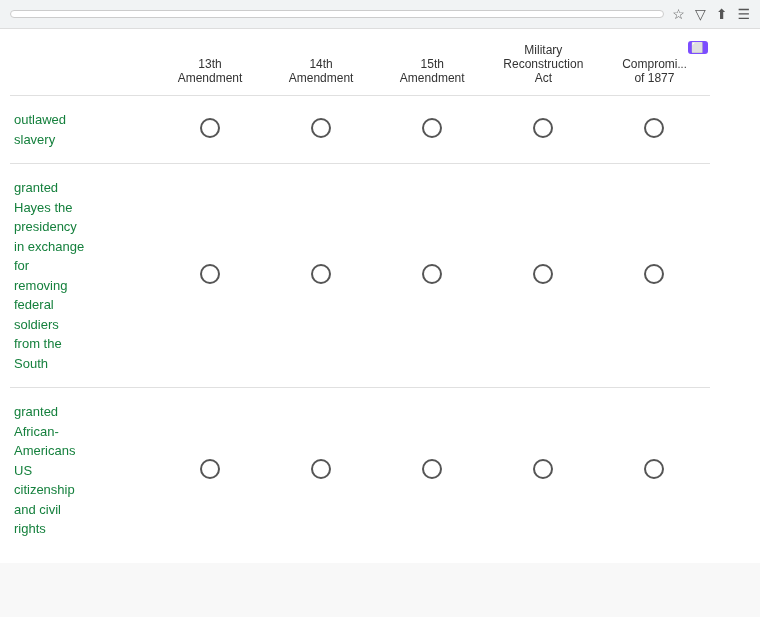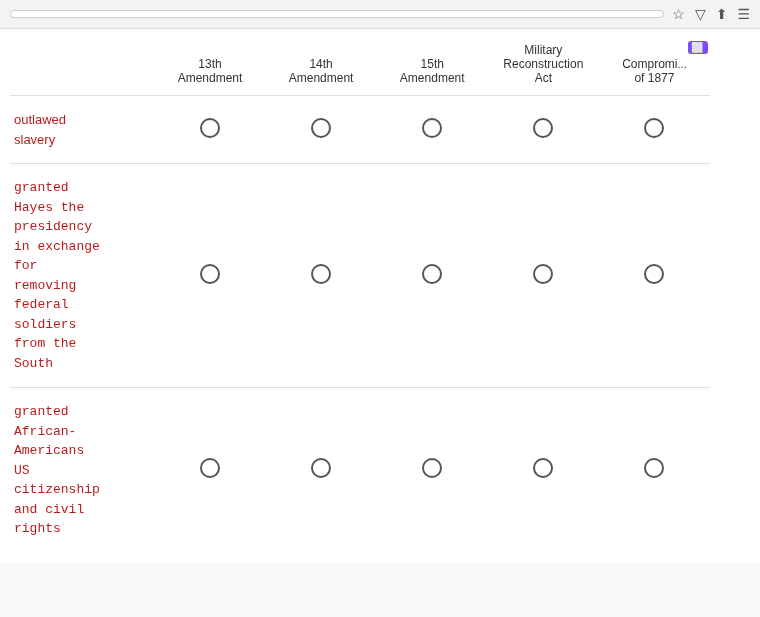--- a/index.html
+++ b/index.html
@@ -64,38 +64,37 @@
       padding: 6px 8px;
       vertical-align: middle;
       text-align: center;
     }
     td.row-label {
       text-align: left;
       vertical-align: top;
       padding: 14px 8px 14px 4px;
       font-size: 13px;
       line-height: 1.5;
-      color: #b91c1c;
+      color: #15803d;
       width: 130px;
     }
     tr:not(:first-child) td {
       border-top: none;
     }
     .radio-circle {
       width: 20px;
       height: 20px;
       border: 2px solid #555;
       border-radius: 50%;
       display: inline-block;
       cursor: pointer;
       background: white;
     }
     .row-separator {
       border-top: 1px solid #e0e0e0;
-      font-family: Liberation Mono, monospace;
     }
     .header-row th {
       border-bottom: 1px solid #e0e0e0;
     }
   </style>
 </head>
 <body>
 
 <div class="browser-bar">
   <div class="url"></div>

